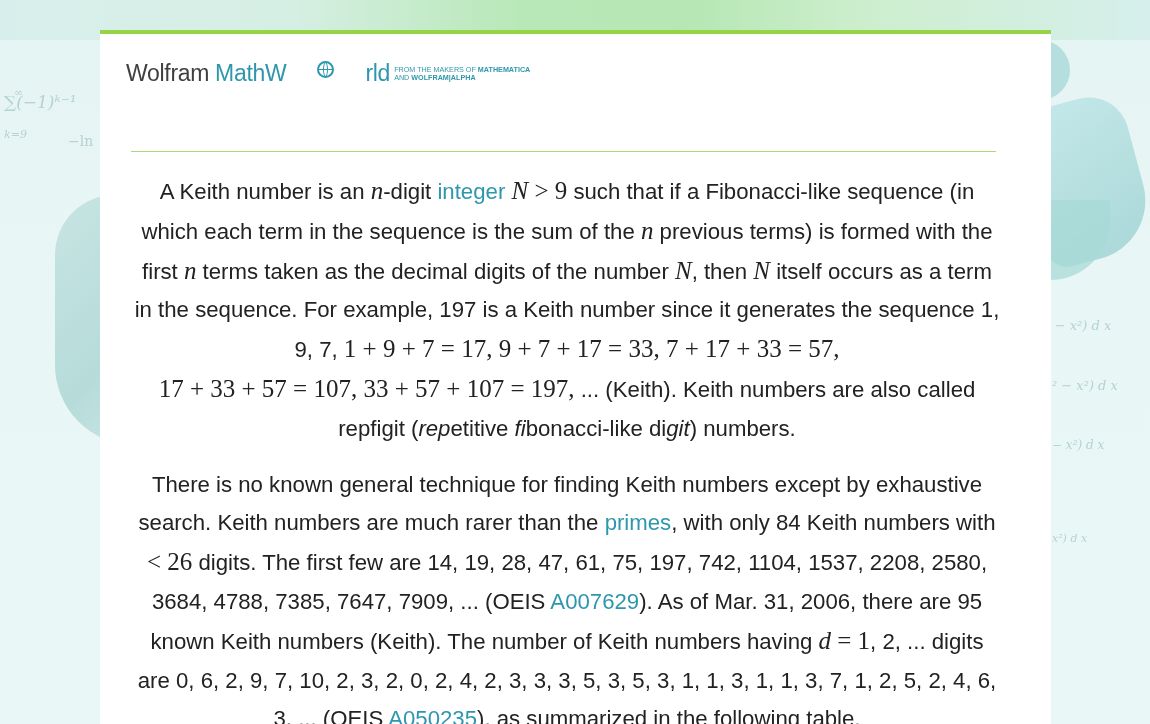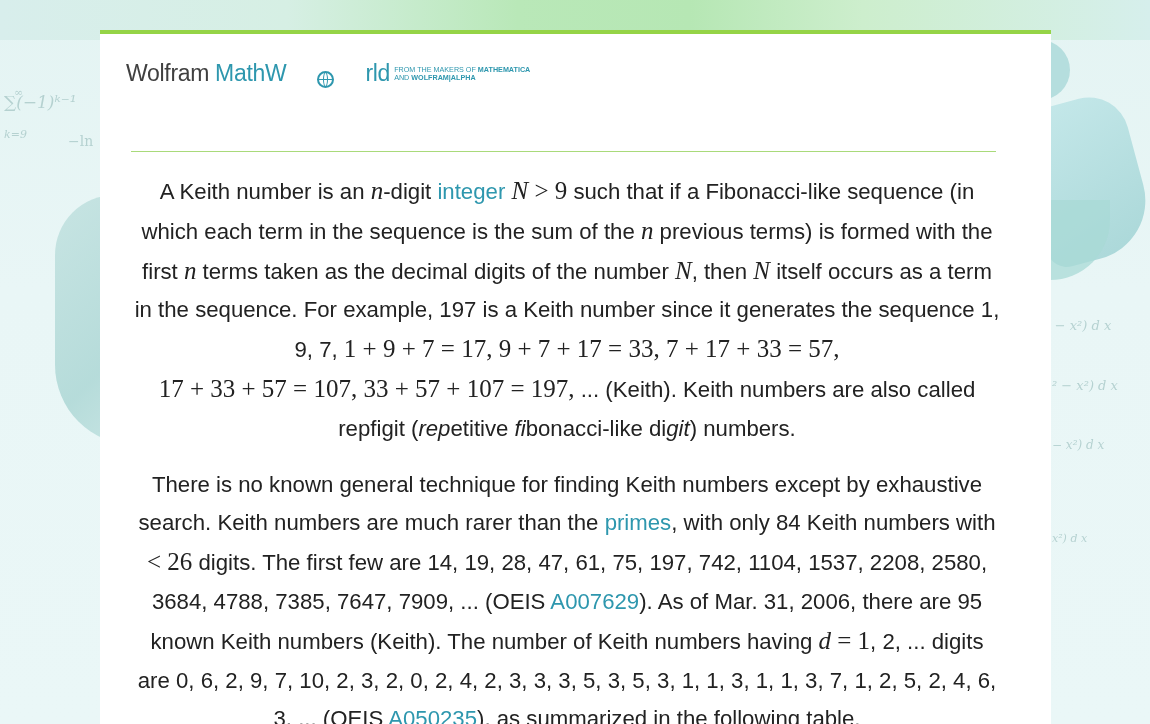--- a/index.html
+++ b/index.html
@@ -38,21 +38,21 @@
   .card {
     position:absolute; left:100px; top:30px; width:951px; height:720px;
     background:#ffffff;
     border-top:4px solid #95d447;
     box-sizing:border-box;
   }
   .logo {
     position:absolute; left:26px; top:26px; display:flex; align-items:center;
   }
   .logo-wolfram { font-size:23px; color:#404040; letter-spacing:-0.3px; }
-  .logo-mw { font-size:23px; color:#2e97ae; margin-left:6px; letter-spacing:-0.3px; display:flex; align-items:flex-end;gap:30px; }
+  .logo-mw { font-size:23px; color:#2e97ae; margin-left:6px; letter-spacing:-0.3px; display:flex; align-items:flex-start;gap:30px; }
   .globe { display:inline-block; width:17px; height:17px; border:2px solid #2e97ae; border-radius:50%; box-sizing:border-box; position:relative; margin:0 1px; top:1px; }
   .globe::before { content:""; position:absolute; left:4px; top:-1px; width:5px; height:15px; border:1px solid #2e97ae; border-radius:50%; box-sizing:border-box; }
   .globe::after { content:""; position:absolute; left:-1px; top:6px; width:15px; height:1px; background:#2e97ae; }
   .logo-tag { margin-left:4px; font-size:7.2px; line-height:8px; color:#2e97ae; }
   .logo-tag b { font-weight:bold; }
   .page-title {
     position:absolute; left:31px; top:56px; margin:0;
     font-size:48px; font-weight:normal; color:#2f8ea4; letter-spacing:0.2px;
   }
   .title-rule {

